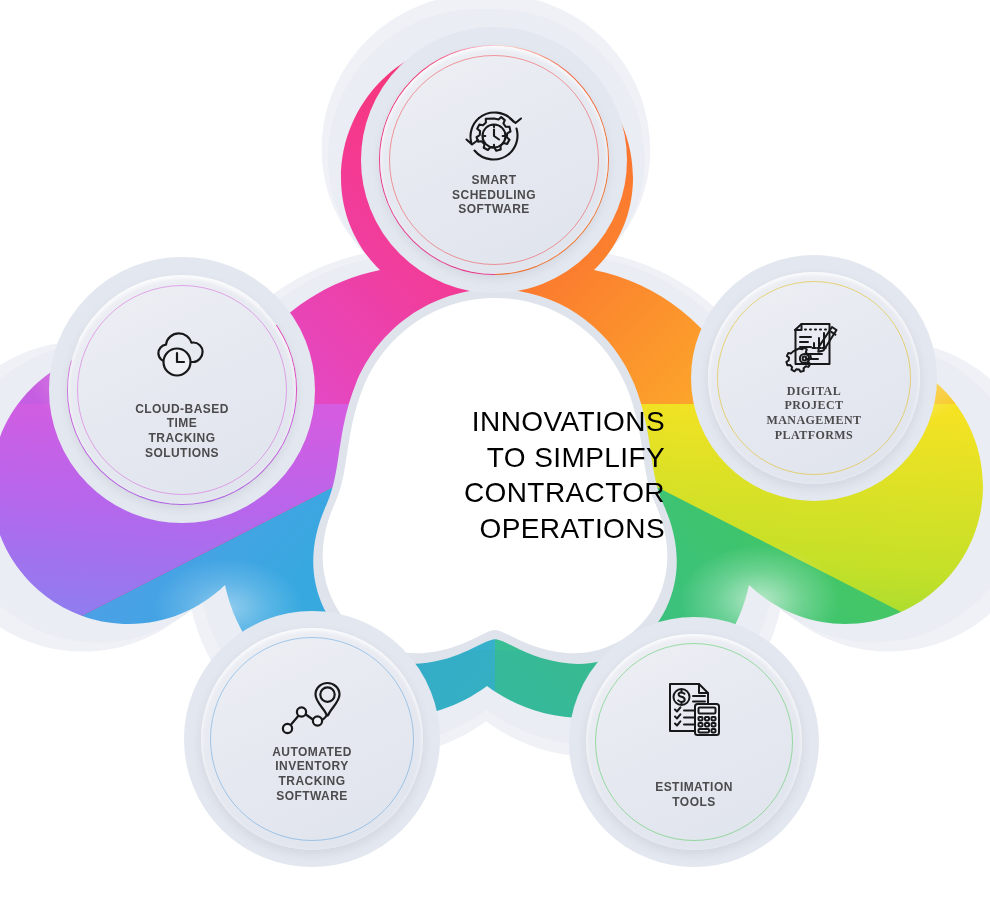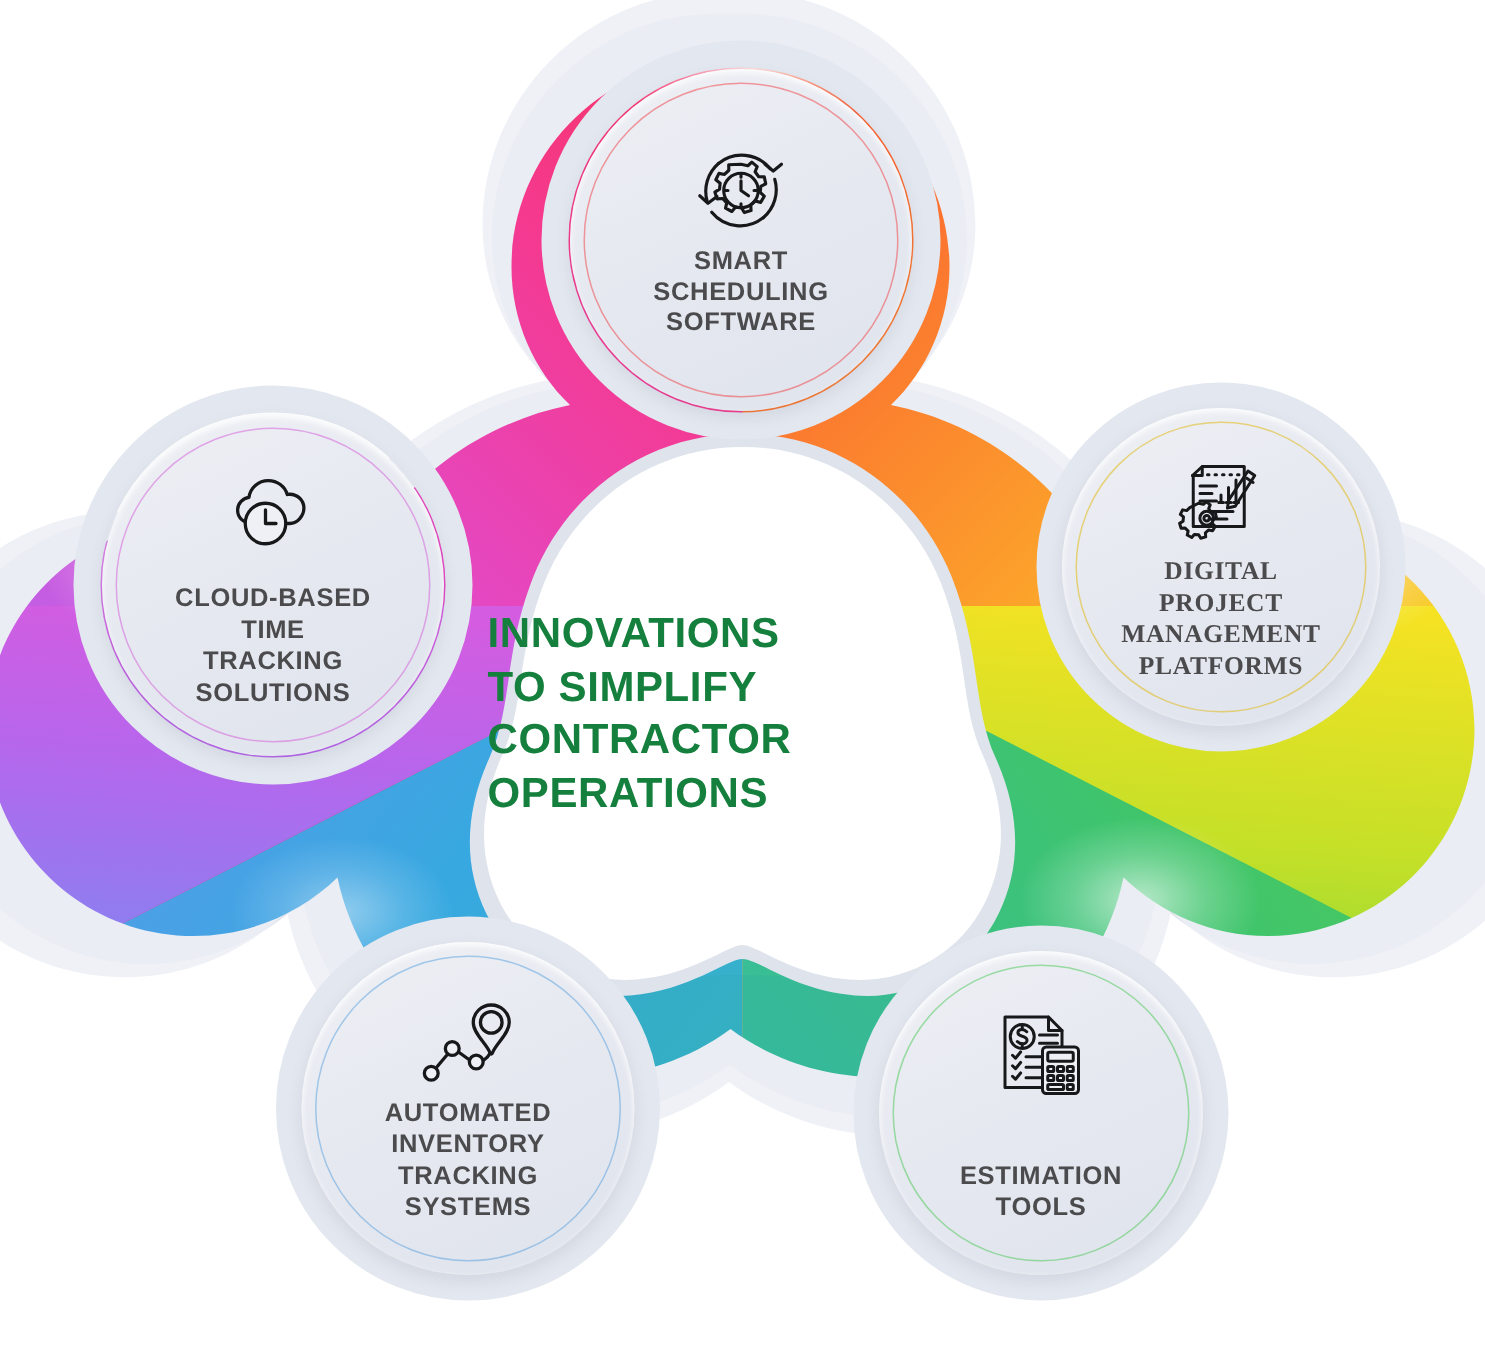--- a/index.html
+++ b/index.html
@@ -54,21 +54,21 @@
     display: flex;
     align-items: center;
     justify-content: center;
     margin-bottom: 4px;
   }
   .node .icon svg { display: block; }
   .node .label {
     text-align: center;
     color: #4b4b4d;
     font-weight: 700;
-    font-size: 17px;
+    font-size: 12px;
     line-height: 1.23;
     letter-spacing: 0.45px;
     white-space: pre-line;
     padding: 0 8px;
   }
 
   
   #node-top    { left: 380px; top: 46px;  width: 228px; height: 228px; }
   #node-right  { left: 708px; top: 272px; width: 212px; height: 212px; font-family: Liberation Serif, serif; }
   #node-bright { left: 586px; top: 634px; width: 216px; height: 216px; gap: 36px; }
@@ -80,23 +80,23 @@
   #node-bright .hairline { border-color: rgba(70,200,80,0.50); }
   #node-bleft  .hairline { border-color: rgba(70,150,220,0.45); }
   #node-left   .hairline { border-color: rgba(214,90,220,0.50); }
 
   
   #center-title {
     position: absolute;
     left: 325px;
     top: 404px;
     width: 340px;
-    text-align: left;
-    color: #15803d;
-    font-weight: 700;
+    text-align: right;
+    color: #000000;
+    font-weight: 400;
     font-size: 28px;
     line-height: 1.27;
     letter-spacing: 0.4px;
     white-space: pre-line;
   }
 </style>
 </head>
 <body>
 
 <div id="stage">
@@ -346,21 +346,21 @@
         <path d="M22.5 35.5 L14.5 45"></path>
 
         <circle cx="40.5" cy="42" r="4.6" fill="#eef0f5"></circle>
         <circle cx="24.5" cy="33" r="4.6" fill="#eef0f5"></circle>
         <circle cx="10.5" cy="49.5" r="4.6" fill="#eef0f5"></circle>
       </svg>
     </span>
     <span class="label">AUTOMATED
 INVENTORY
 TRACKING
-SYSTEMS</span>
+SOFTWARE</span>
   </div>
 
   <div class="node" id="node-left">
     <span class="hairline"></span>
     <span class="icon">
       <svg width="70" height="58" viewBox="0 0 70 58" fill="none" stroke="#17181a" stroke-width="2.2" stroke-linecap="round" stroke-linejoin="round">
 
         <path d="M21 38 c-5.5 0 -9.6 -3.9 -9.6 -8.8 0 -4.4 3.3 -8 7.6 -8.6 0.8 -6.4 6.2 -11.2 12.9 -11.2 6.0 0 11.1 3.9 12.6 9.3 0.6 -0.1 1.1 -0.2 1.7 -0.2 5.2 0 9.4 4.1 9.4 9.2 0 5.1 -4.2 10.3 -9.4 10.3 z"></path>
 
         <circle cx="30" cy="38" r="13.5" fill="#eef0f5"></circle>

